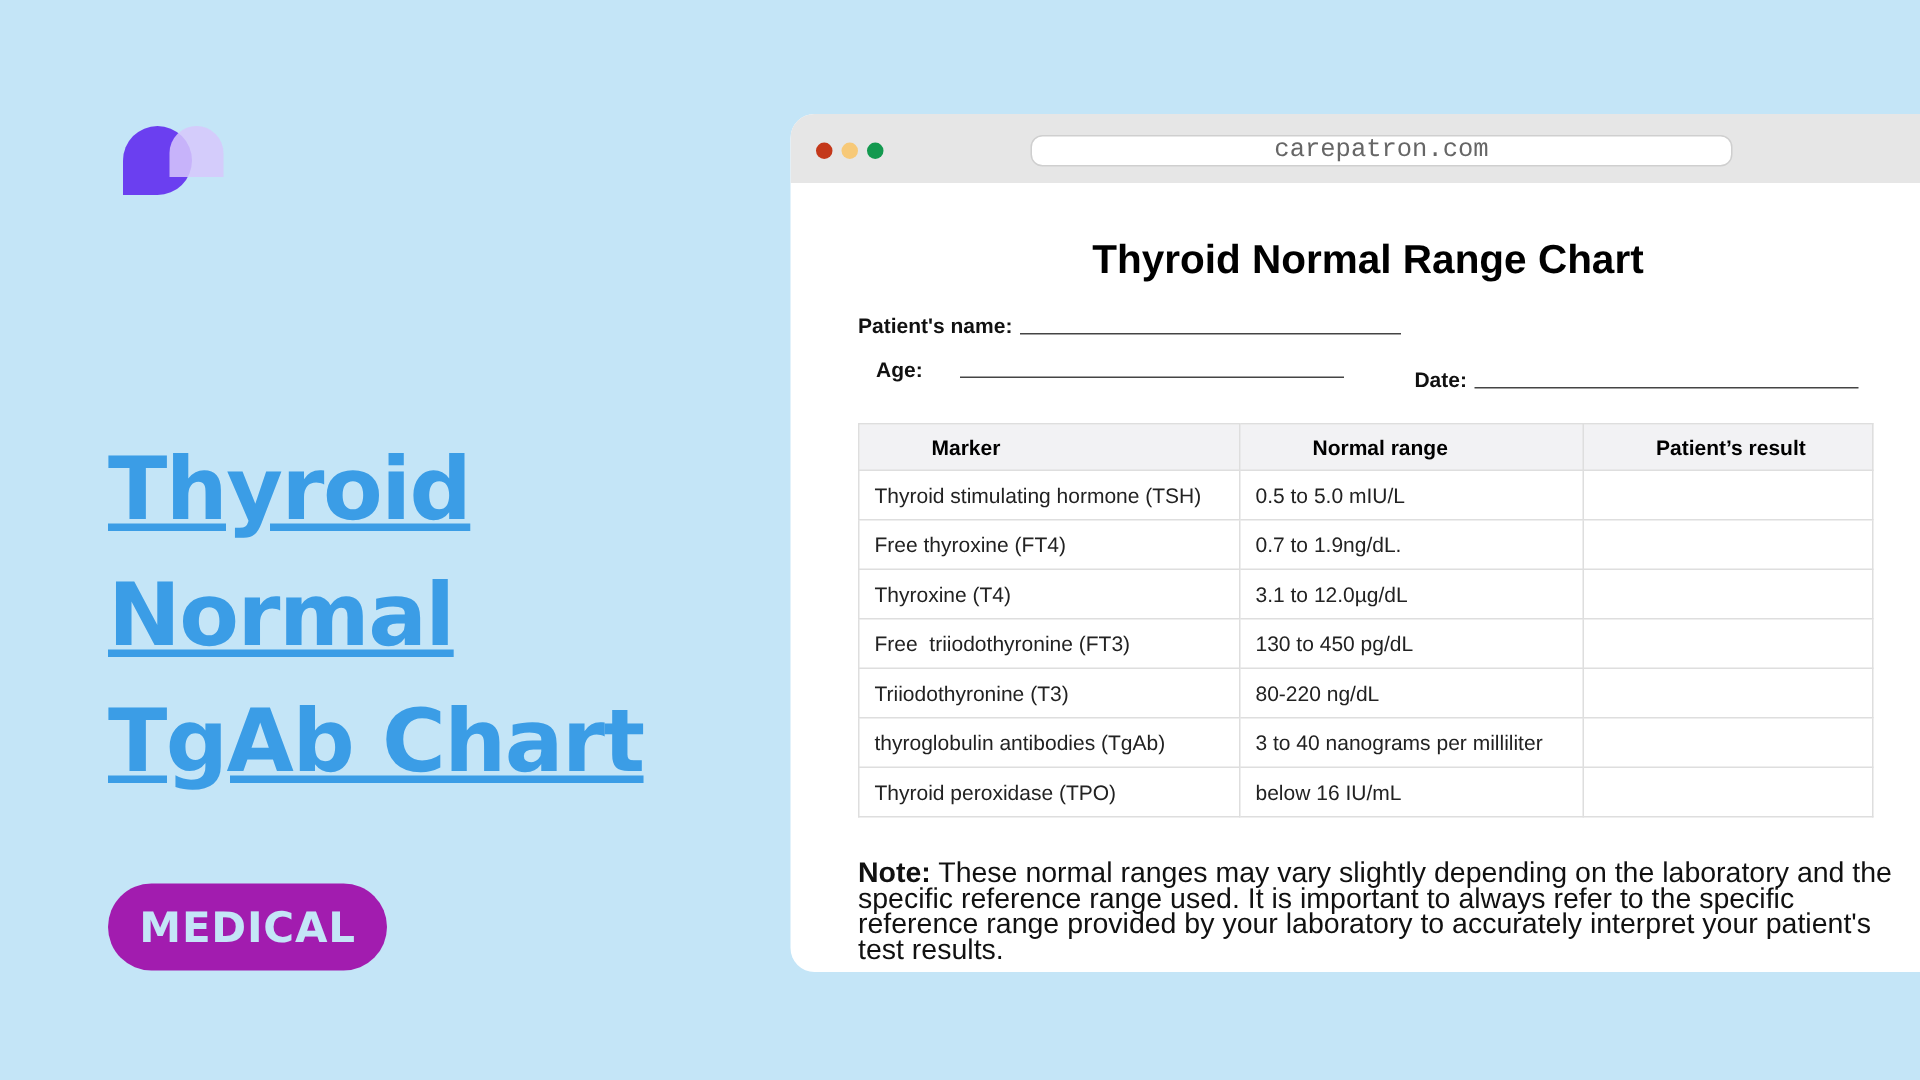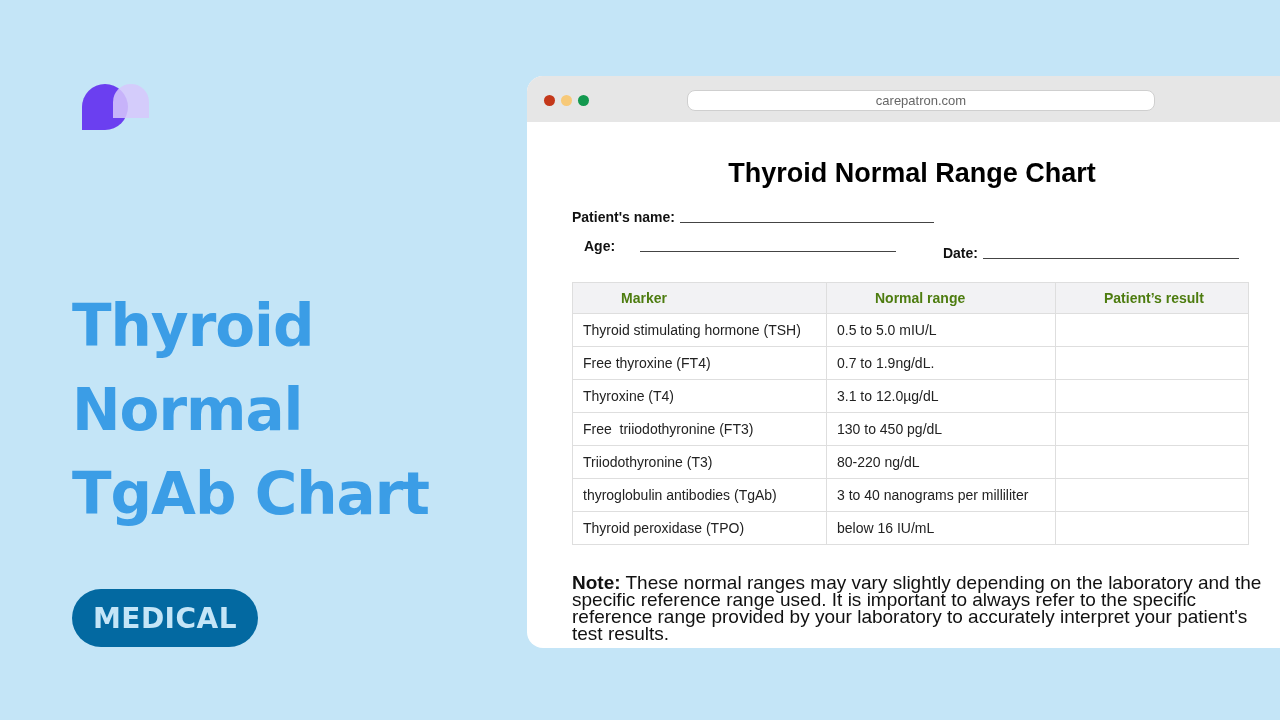--- a/index.html
+++ b/index.html
@@ -6,60 +6,60 @@
     html, body { width: 1280px; height: 720px; overflow: hidden; }
     body {
       background: #c4e5f7;
       font-family: "Liberation Sans", sans-serif;
       position: relative;
     }
     .logo { position: absolute; left: 82px; top: 84px; width: 68px; height: 48px; }
     .headline {
       position: absolute; left: 72px; top: 284px; width: 440px;
       color: #3b9de6; font-family: "DejaVu Sans", sans-serif; font-weight: bold;
-      font-size: 58px; line-height: 84px; letter-spacing: -1px;
+      font-size: 58px; line-height: 84px; letter-spacing: -1px; text-decoration: underline;
     }
     .badge {
       position: absolute; left: 72px; top: 589px; width: 186px; height: 58px;
-      background: #0369a1; border-radius: 29px; color: #c4e5f7;
+      background: #a21caf; border-radius: 29px; color: #c4e5f7;
       font-family: "DejaVu Sans", sans-serif; font-weight: bold; font-size: 28px;
       display: flex; align-items: center; justify-content: center; letter-spacing: 0.5px;
     }
     .browser {
       position: absolute; left: 527px; top: 76px; width: 760px; height: 572px;
       background: #ffffff; border-radius: 16px 0 0 16px; overflow: hidden;
     }
     .browser-bar {
       height: 46px; background: #e6e6e6; position: relative;
     }
     .dot { position: absolute; top: 19px; width: 11px; height: 11px; border-radius: 50%; }
     .dot.red { left: 17px; background: #c4381a; }
     .dot.yellow { left: 34px; background: #f7c978; }
     .dot.green { left: 51px; background: #13994f; }
     .address {
       position: absolute; left: 160px; top: 14px; width: 468px; height: 21px;
       background: #ffffff; border: 1px solid #cfcfcf; border-radius: 8px;
-      font-size: 13px; color: #666; display: flex; align-items: center; justify-content: center;
+      font-size: 17px; color: #666; display: flex; align-items: center; justify-content: center; font-family: Liberation Mono, monospace;
     }
     .doc { position: absolute; left: 0; top: 46px; width: 760px; }
     .doc-title {
       position: absolute; left: 0; top: 36px; width: 770px; text-align: center;
       font-size: 27px; font-weight: bold; color: #000;
     }
     .field-row { position: absolute; left: 45px; font-size: 14px; font-weight: bold; color: #111; display: flex; }
     .field { display: flex; }
     .field .line { border-bottom: 1px solid #444; height: 14px; margin-left: 5px; }
     table.ranges {
       position: absolute; left: 45px; top: 160px; width: 677px;
       border-collapse: collapse; font-size: 14px; color: #222;
     }
     table.ranges th, table.ranges td {
       border: 1px solid #dedede; height: 33px; padding: 0 10px; text-align: left; vertical-align: middle;
     }
-    table.ranges th { background: #f2f2f4; font-weight: bold; height: 31px; color: #4d7c0f; padding-left: 48px; }
+    table.ranges th { background: #f2f2f4; font-weight: bold; height: 31px; color: #000000; padding-left: 48px; }
     .note {
       position: absolute; left: 45px; top: 452px; width: 690px;
       font-size: 19px; line-height: 17px; color: #111;
     }
     .note b { font-weight: bold; }
   </style>
 </head>
 <body>
 
 <div class="logo">

